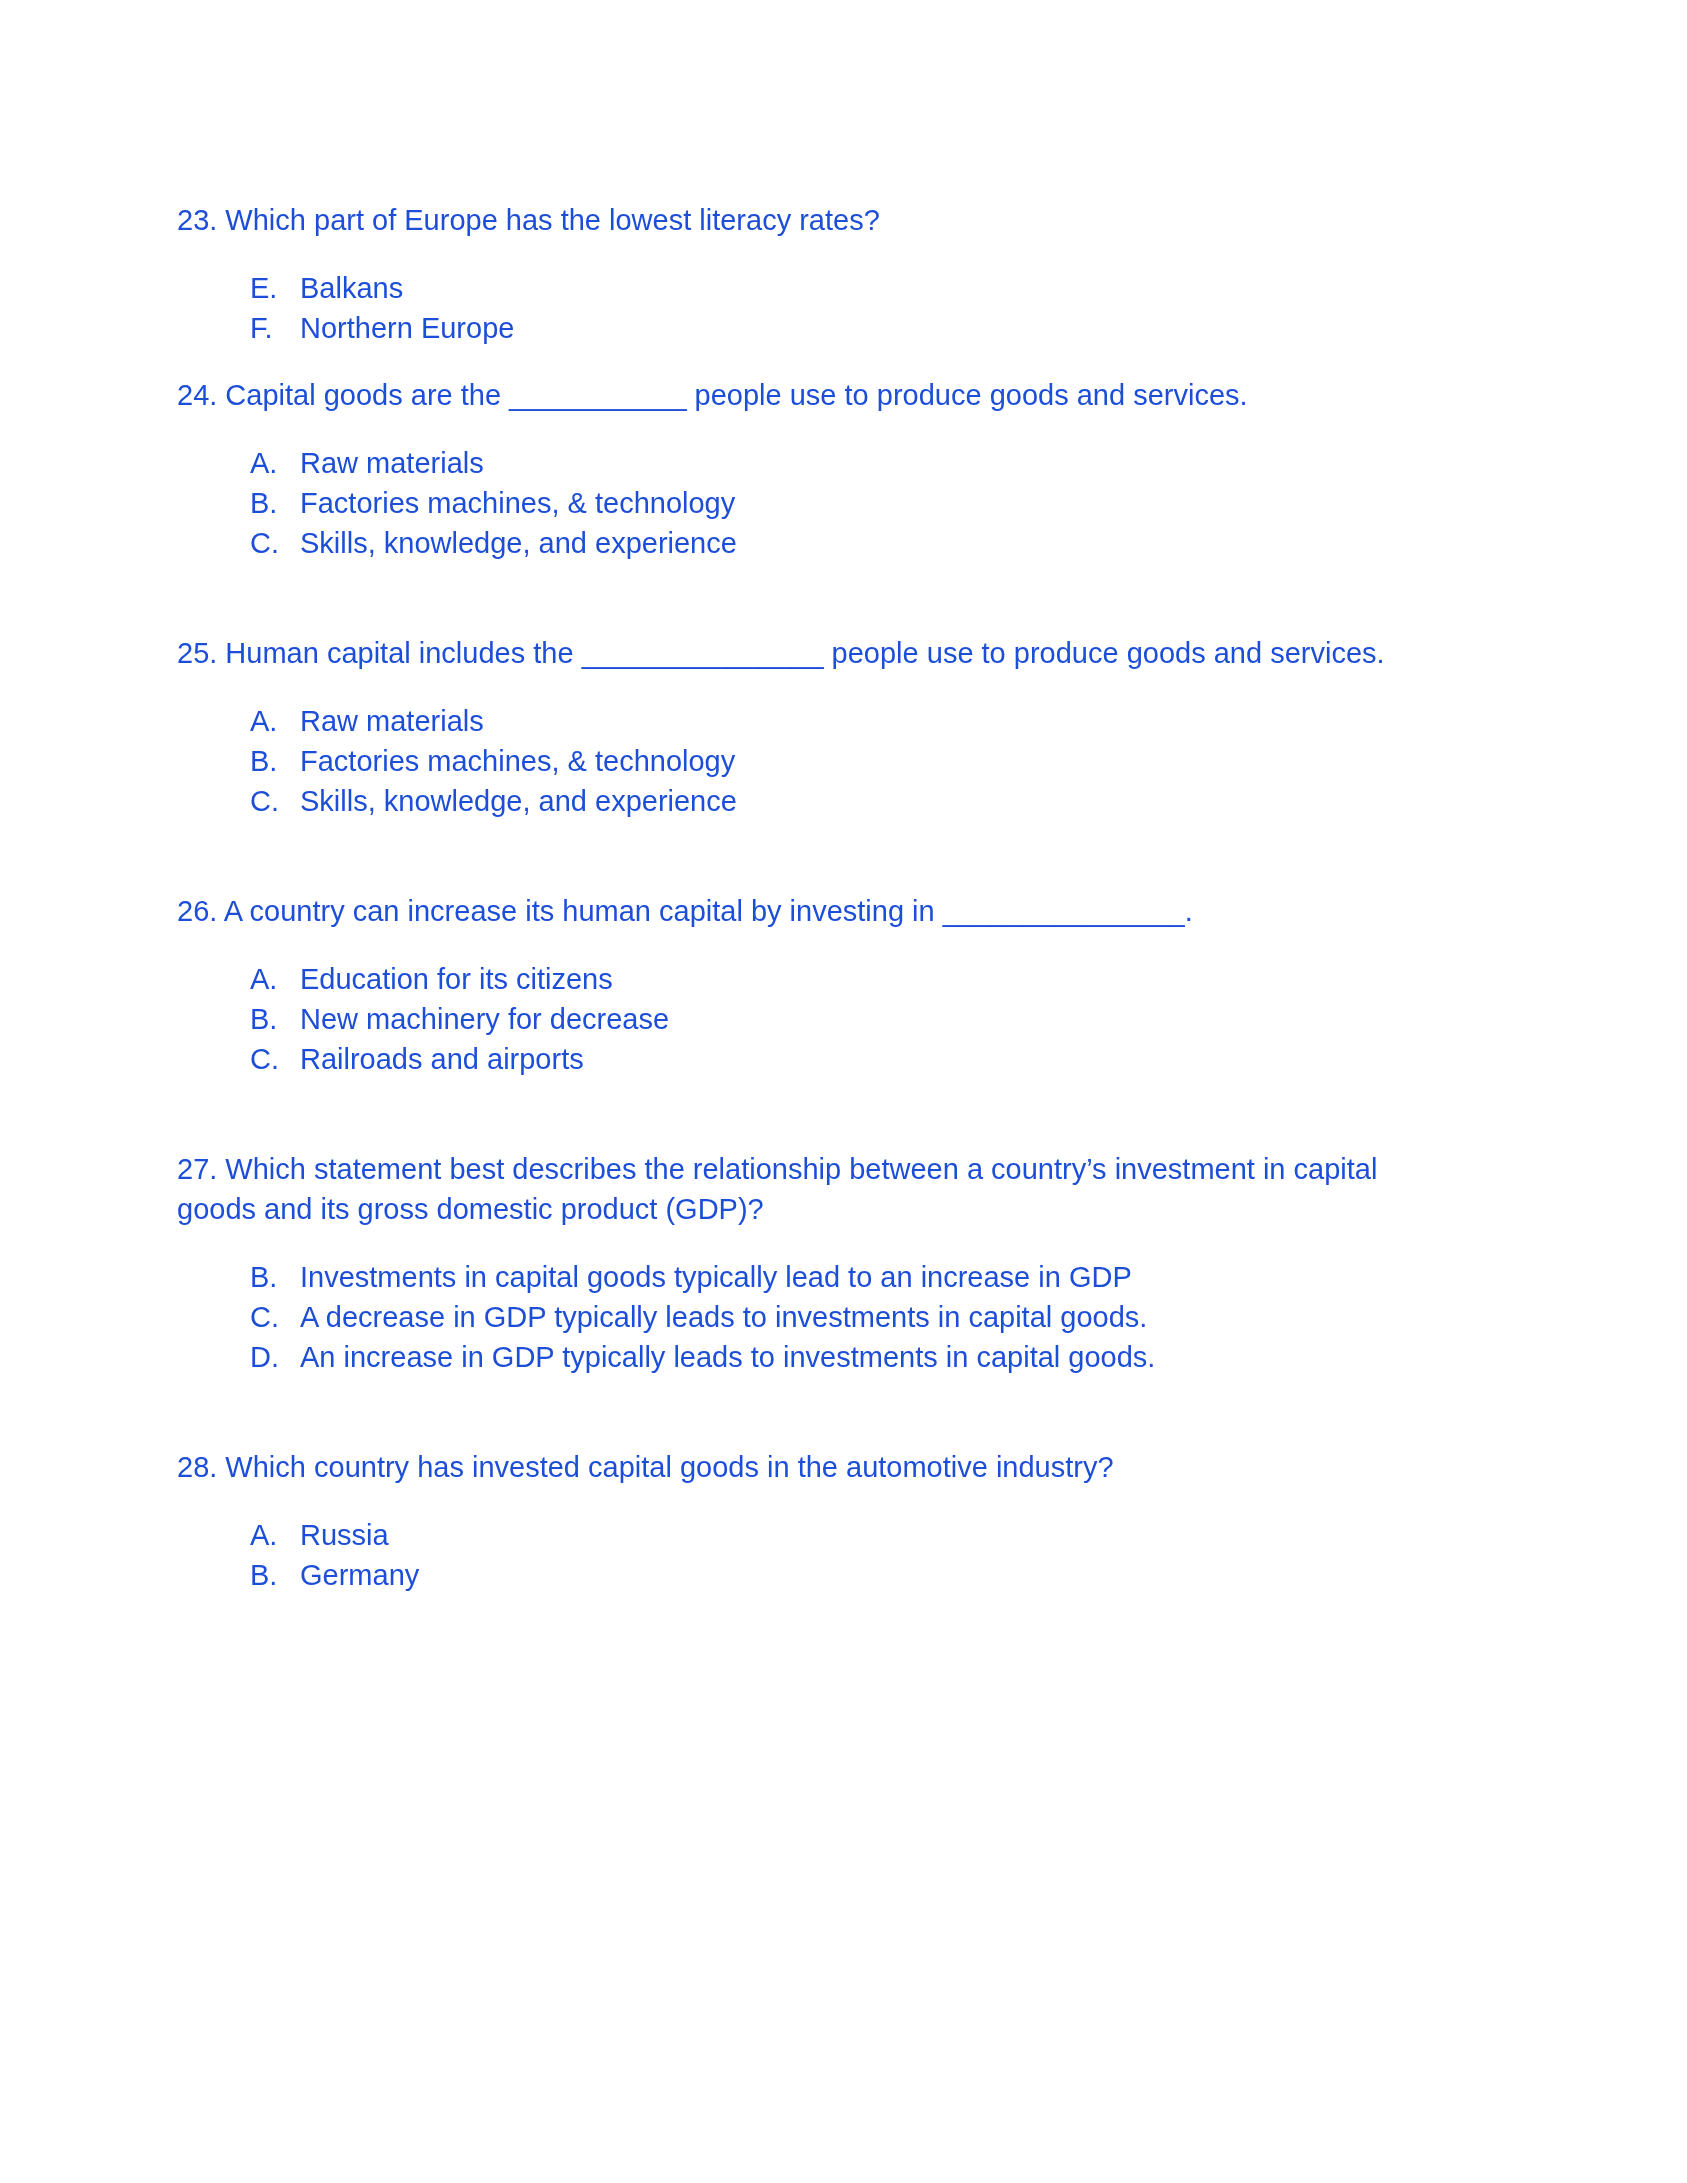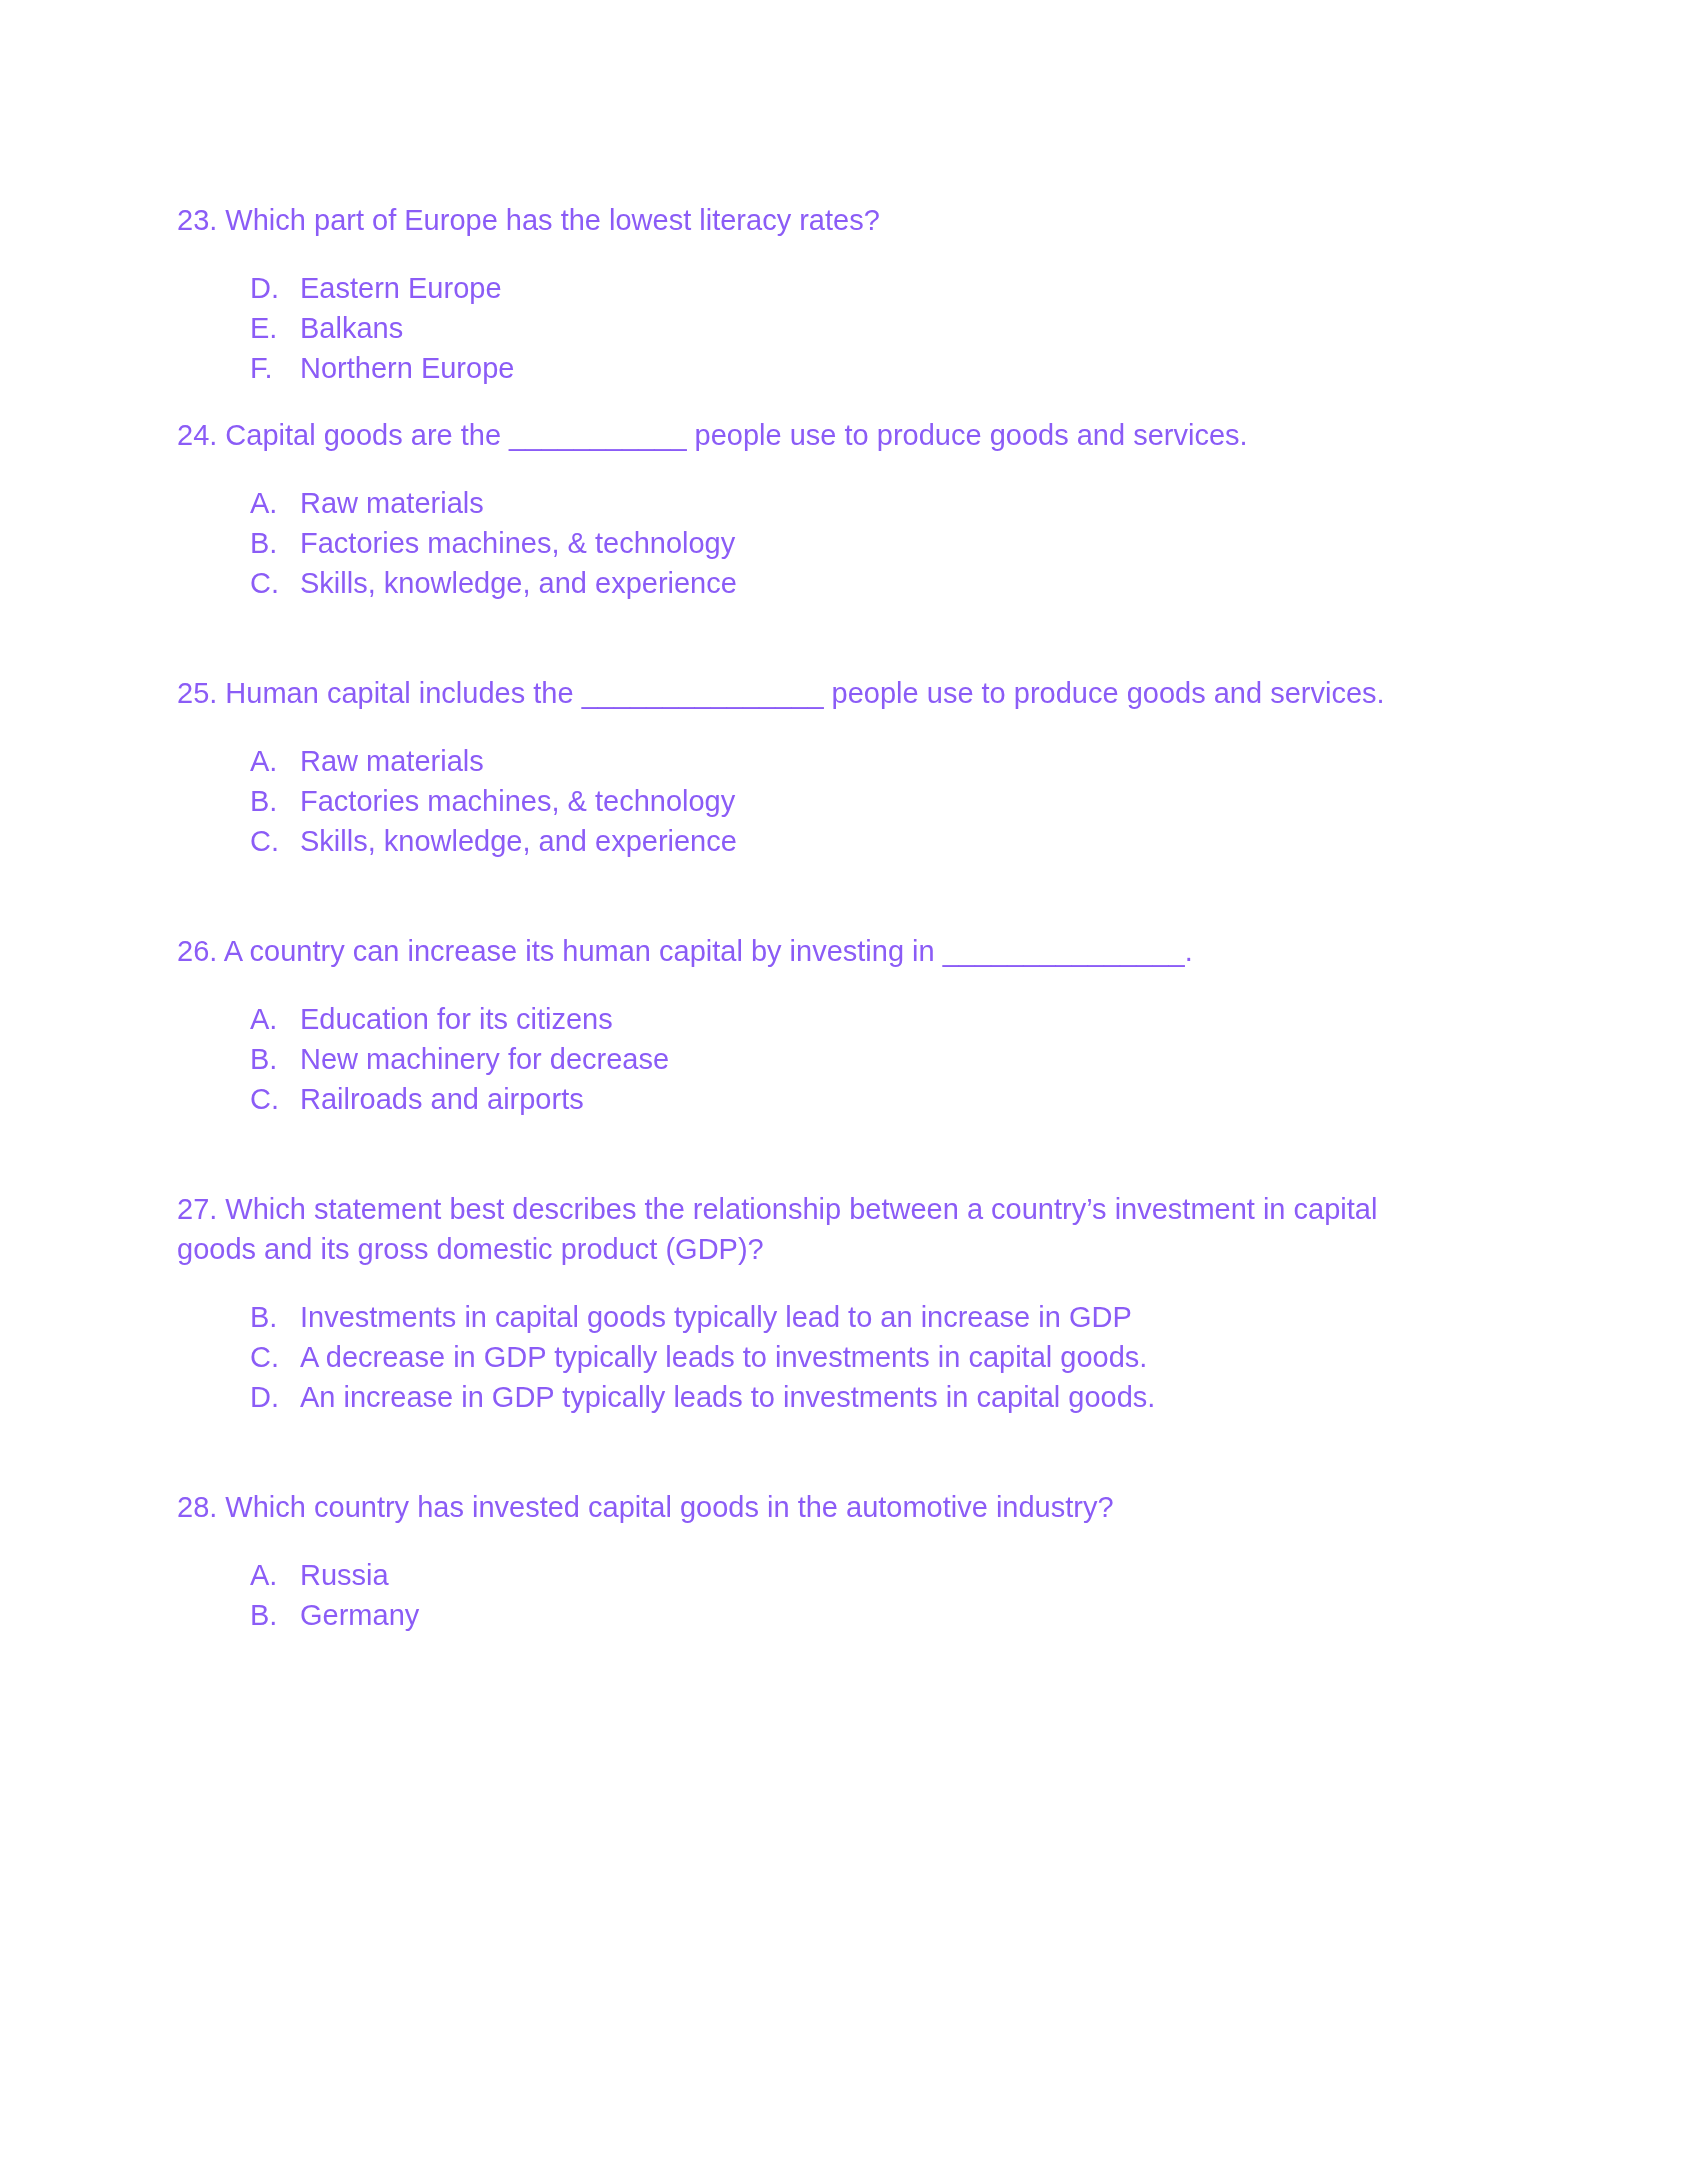--- a/index.html
+++ b/index.html
@@ -5,21 +5,21 @@
   html, body {
     margin: 0;
     padding: 0;
     background: #ffffff;
   }
   .page {
     position: relative;
     width: 1687px;
     height: 2183px;
     background: #ffffff;
-    color: #8b5cf6;
+    color: #1d4ed8;
     font-family: "Liberation Sans", "DejaVu Sans", sans-serif;
     font-size: 29px;
     box-sizing: border-box;
     padding: 200px 165px 0 177px;
     overflow: hidden;
   }
   .question {
     margin: 0 0 28px 0;
     line-height: 40px;
     white-space: nowrap;
@@ -52,23 +52,20 @@
     width: 50px;
   }
 </style>
 </head>
 <body>
 
 <div class="page">
 
   <p class="question">23. Which part of Europe has the lowest literacy rates?</p>
   <ul class="options before-heading">
-    <li>
-      <span class="opt-letter">D.</span><span>Eastern Europe</span>
-    </li>
     <li>
       <span class="opt-letter">E.</span><span>Balkans</span>
     </li>
     <li>
       <span class="opt-letter">F.</span><span>Northern Europe</span>
     </li>
   </ul>
 
 
   <p class="question">24. Capital goods are the ___________ people use to produce goods and services.</p>

